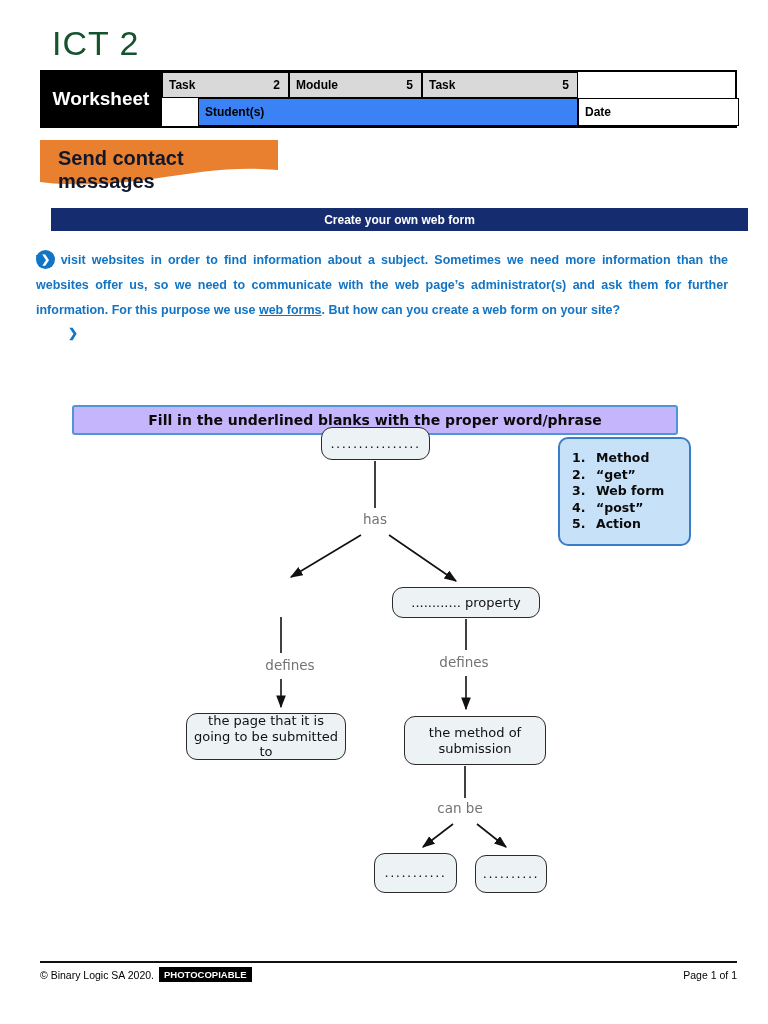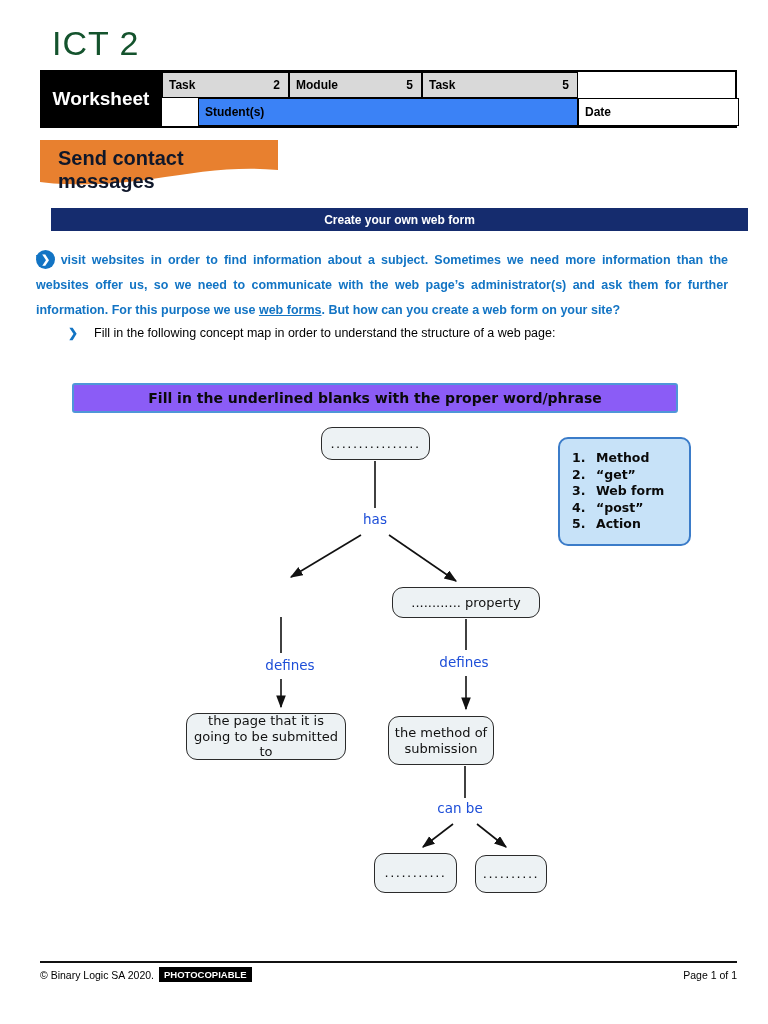--- a/index.html
+++ b/index.html
@@ -33,37 +33,37 @@
   .intro-icon{position:absolute;left:0;top:2px;width:19px;height:19px;border-radius:50%;background:#1274c4;
     color:#fff;font-size:11px;font-weight:bold;display:flex;align-items:center;justify-content:center;}
   .intro-text{color:#1274c4;font-weight:bold;font-size:12.5px;line-height:25px;text-align:justify;}
   .intro-text .linklike{text-decoration:underline;}
 
   
   .task-line{position:absolute;left:68px;top:326px;width:650px;font-size:12.5px;display:flex;}
   .task-chevron{color:#1274c4;font-weight:bold;margin-right:16px;font-size:12px;}
 
   
-  .blanks-box{position:absolute;left:72px;top:383px;width:606px;height:30px;background:#8b5cf6;
+  .blanks-box{position:absolute;left:72px;top:405px;width:606px;height:30px;background:#c4b5fd;
     border:2px solid #4f96d8;border-radius:3px;box-sizing:border-box;display:flex;align-items:center;justify-content:center;
     font-family:"DejaVu Sans",sans-serif;font-weight:bold;font-size:14px;color:#0a0a0a;}
 
   
   .diagram-svg{position:absolute;left:0;top:0;pointer-events:none;}
   .node{position:absolute;background:#edf2f4;border:1.5px solid #2b2b2b;border-radius:11px;box-sizing:border-box;
     display:flex;align-items:center;justify-content:center;text-align:center;
     font-family:"DejaVu Sans",sans-serif;font-size:13px;color:#111;line-height:1.2;}
   .node.dots{letter-spacing:1.5px;font-size:13px;}
-  .edge-label{position:absolute;font-family:"DejaVu Sans",sans-serif;font-size:13.5px;color:#1d4ed8;text-align:center;}
+  .edge-label{position:absolute;font-family:"DejaVu Sans",sans-serif;font-size:13.5px;color:#737373;text-align:center;}
 
   .n-root{left:321px;top:427px;width:109px;height:33px;}
   .n-leftprop{left:206px;top:585px;width:151px;height:31px;}
   .n-rightprop{left:392px;top:587px;width:148px;height:31px;}
   .n-lefttarget{left:186px;top:713px;width:160px;height:47px;padding:2px 6px;}
-  .n-righttarget{left:388px;top:716px;width:106px;height:49px;padding:16px 4px;}
+  .n-righttarget{left:404px;top:716px;width:142px;height:49px;padding:16px 4px;}
   .n-opta{left:374px;top:853px;width:83px;height:40px;}
   .n-optb{left:475px;top:855px;width:72px;height:38px;}
   .l-has{left:348px;top:511px;width:54px;}
   .l-defines-left{left:258px;top:657px;width:64px;}
   .l-defines-right{left:432px;top:654px;width:64px;}
   .l-canbe{left:428px;top:800px;width:64px;}
 
   
   .wordlist{position:absolute;left:558px;top:437px;width:133px;height:109px;background:#c7e2f8;
     border:2px solid #3b7cc9;border-radius:10px;box-sizing:border-box;padding:11px 6px 6px 12px;
@@ -111,21 +111,20 @@
 
   <div class="section-bar">Create your own web form</div>
 
   <div class="intro">
     <div class="intro-icon">❯</div>
     <div class="intro-text"><span>We visit websites in order to find information about a subject. Sometimes we need more information than the websites offer us, so we need to communicate with the web page’s administrator(s) and ask them for further information. For this purpose we use </span><span class="linklike">web forms</span><span>. But how can you create a web form on your site?</span></div>
   </div>
 
   <div class="task-line">
     <span class="task-chevron">❯</span>
-    <span>Fill in the following concept map in order to understand the structure of a web page:</span>
   </div>
 
   <div class="blanks-box">Fill in the underlined blanks with the proper word/phrase</div>
 
   <svg class="diagram-svg" width="768" height="1024" viewBox="0 0 768 1024">
     <defs>
       <marker id="arrow" markerWidth="12" markerHeight="10" refX="7.2" refY="3" orient="auto">
         <path d="M0,0 L8,3 L0,6 Z" fill="#111"></path>
       </marker>
     </defs>

